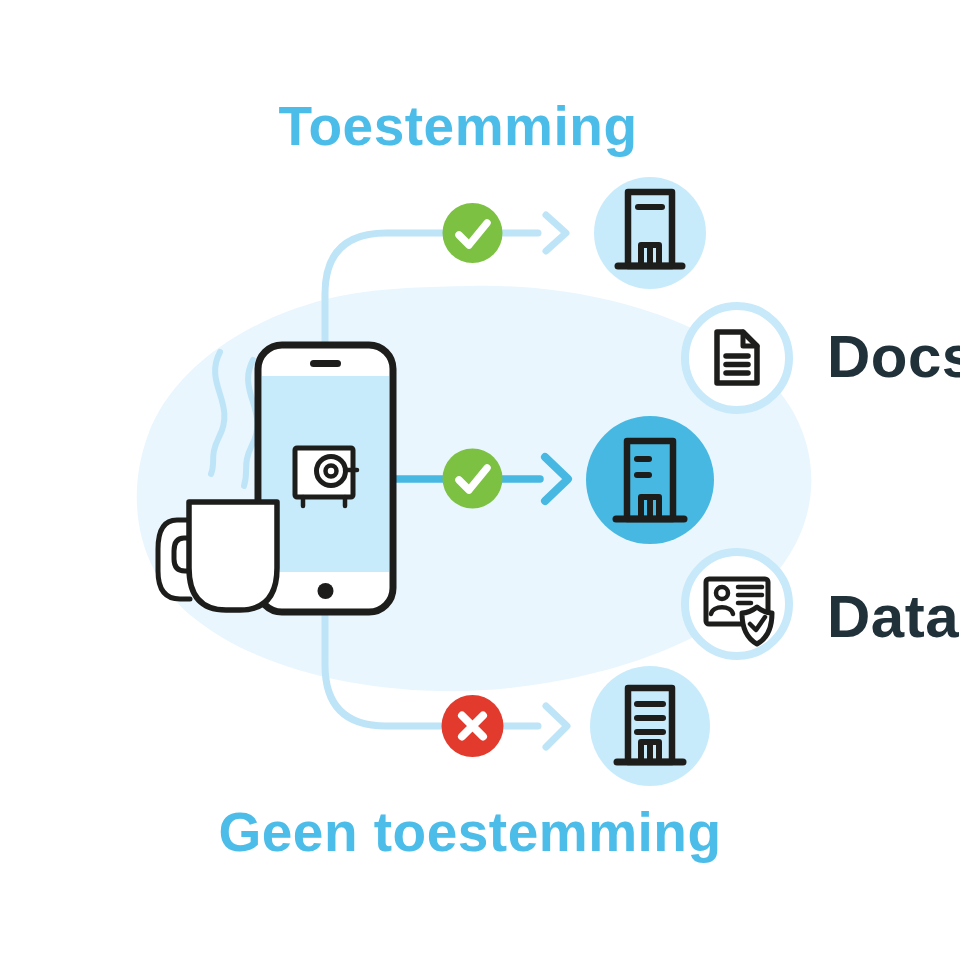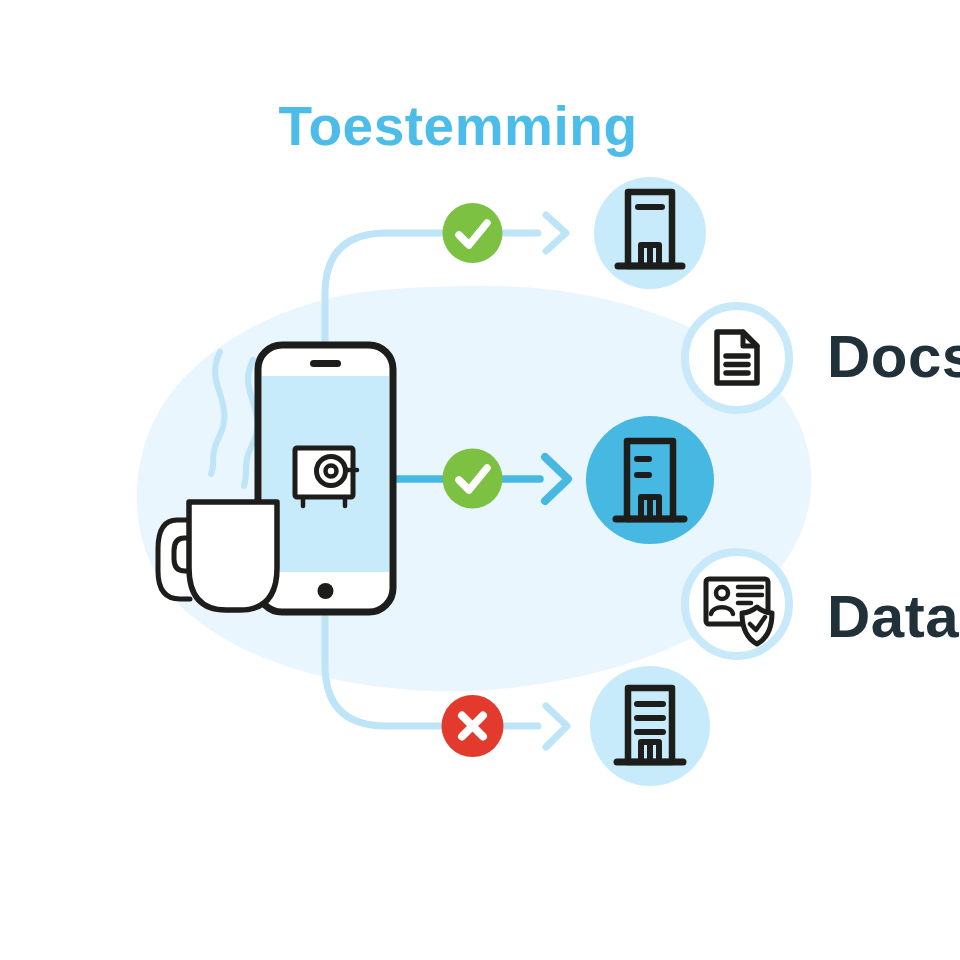--- a/index.html
+++ b/index.html
@@ -178,15 +178,16 @@
     </g>
 
     <g>
       <path class="white-ink" stroke-width="5" d="M190 520 H177 Q158 520 158 549 V571 Q158 599 180 599 H190"></path>
       <path class="ink-ln" stroke-width="5" d="M190 538 H184 Q174 538 174 551 V559 Q174 571 185 571 H190"></path>
       <path class="white-ink" stroke-width="5.5" d="M189 502 H277 V568 Q277 610 240 610 H226 Q189 610 189 568 Z"></path>
     </g>
   </svg>
 
   <div class="heading" id="title">Toestemming</div>
+  <div class="heading" id="footer">Geen toestemming</div>
   <div class="side-label" id="docs-label">Docs</div>
   <div class="side-label" id="data-label">Data</div>
 </div>
 
 </body></html>

